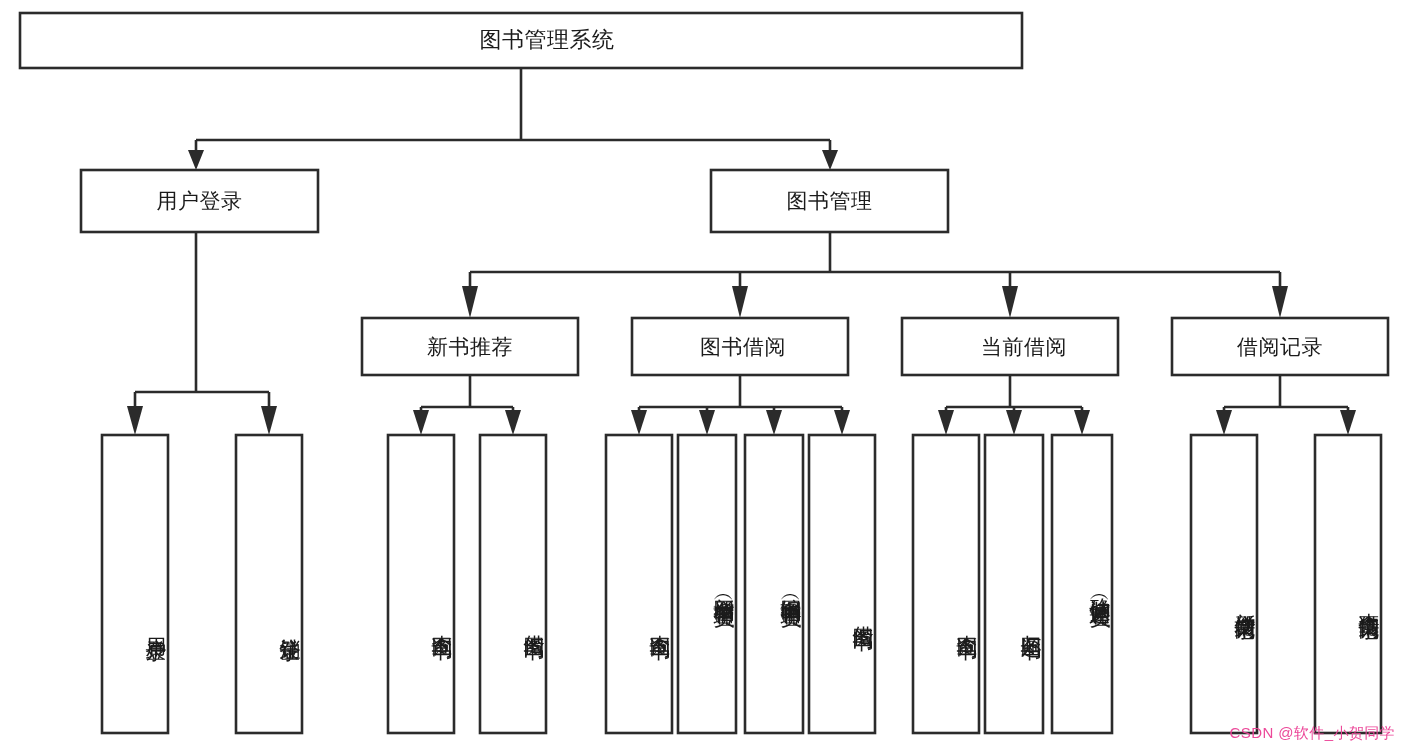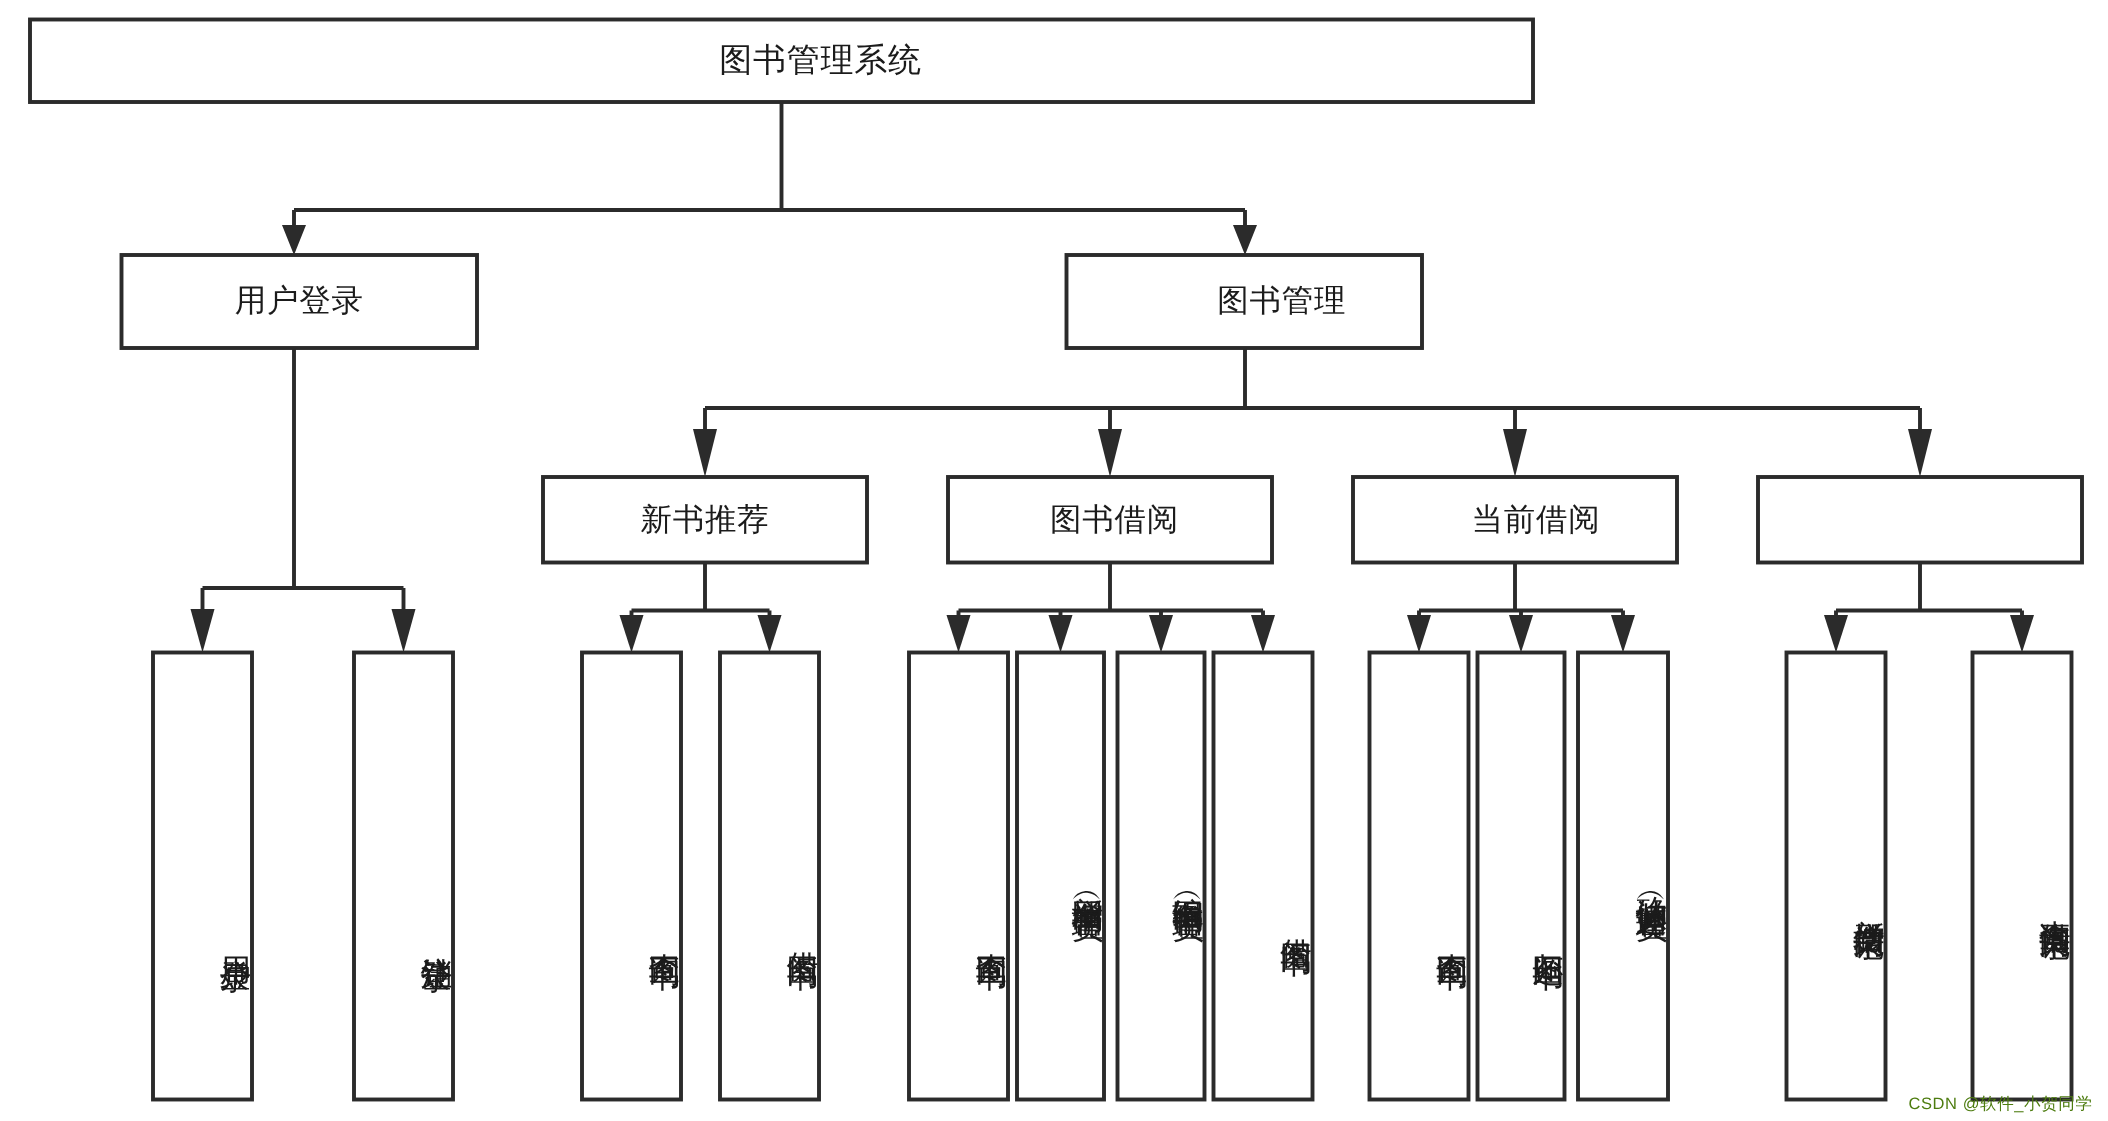--- a/index.html
+++ b/index.html
@@ -67,22 +67,22 @@
     font-size: 21px;
     line-height: 1.18;
     letter-spacing: 1.5px;
     white-space: nowrap;
     pointer-events: none;
   }
   .watermark {
     position: absolute;
     right: 10px;
     bottom: 4px;
-    color: #4d7c0f;
-    font-size: 11px;
+    color: #ec4899;
+    font-size: 15px;
     letter-spacing: 0.4px;
     white-space: nowrap;
     pointer-events: none;
   }
 </style>
 </head>
 <body>
 
 <div id="diagram-root">
 
@@ -186,25 +186,26 @@
     <rect class="node-box" x="985" y="435" width="58" height="298"></rect>
     <rect class="node-box" x="1052" y="435" width="60" height="298"></rect>
 
     <rect class="node-box" x="1191" y="435" width="66" height="298"></rect>
     <rect class="node-box" x="1315" y="435" width="66" height="298"></rect>
   </svg>
 
   <div class="node-label-h root-label" style="left:20px; top:13px; width:1002px; height:55px;">图书管理系统</div>
 
   <div class="node-label-h" style="left:81px; top:170px; width:237px; height:62px;">用户登录</div>
-  <div class="node-label-h" style="left:711px; top:170px; width:237px; height:62px;margin-left:25px;">图书管理</div>
+  <div class="node-label-h" style="left:711px; top:170px; width:237px; height:62px;">图书管理</div>
 
   <div class="node-label-h" style="left:362px; top:318px; width:216px; height:57px;">新书推荐</div>
   <div class="node-label-h" style="left:632px; top:318px; width:222px; height:57px;">图书借阅</div>
   <div class="node-label-h" style="left:902px; top:318px; width:244px; height:57px;">当前借阅</div>
+  <div class="node-label-h" style="left:1172px; top:318px; width:216px; height:57px;">借阅记录</div>
 
   <div class="node-label-v" style="left:102px; top:515px; width:66px; height:218px;">用户登录</div>
   <div class="node-label-v" style="left:236px; top:515px; width:66px; height:218px;">注销登录</div>
 
   <div class="node-label-v" style="left:388px; top:508px; width:66px; height:225px;">查询图书</div>
   <div class="node-label-v" style="left:480px; top:508px; width:66px; height:225px;">借阅图书</div>
 
   <div class="node-label-v" style="left:606px; top:508px; width:66px; height:225px;">查询图书</div>
   <div class="node-label-v" style="left:678px; top:443px; width:58px; height:290px;">新增图书（管理员）</div>
   <div class="node-label-v" style="left:745px; top:443px; width:58px; height:290px;">编辑图书（管理员）</div>

